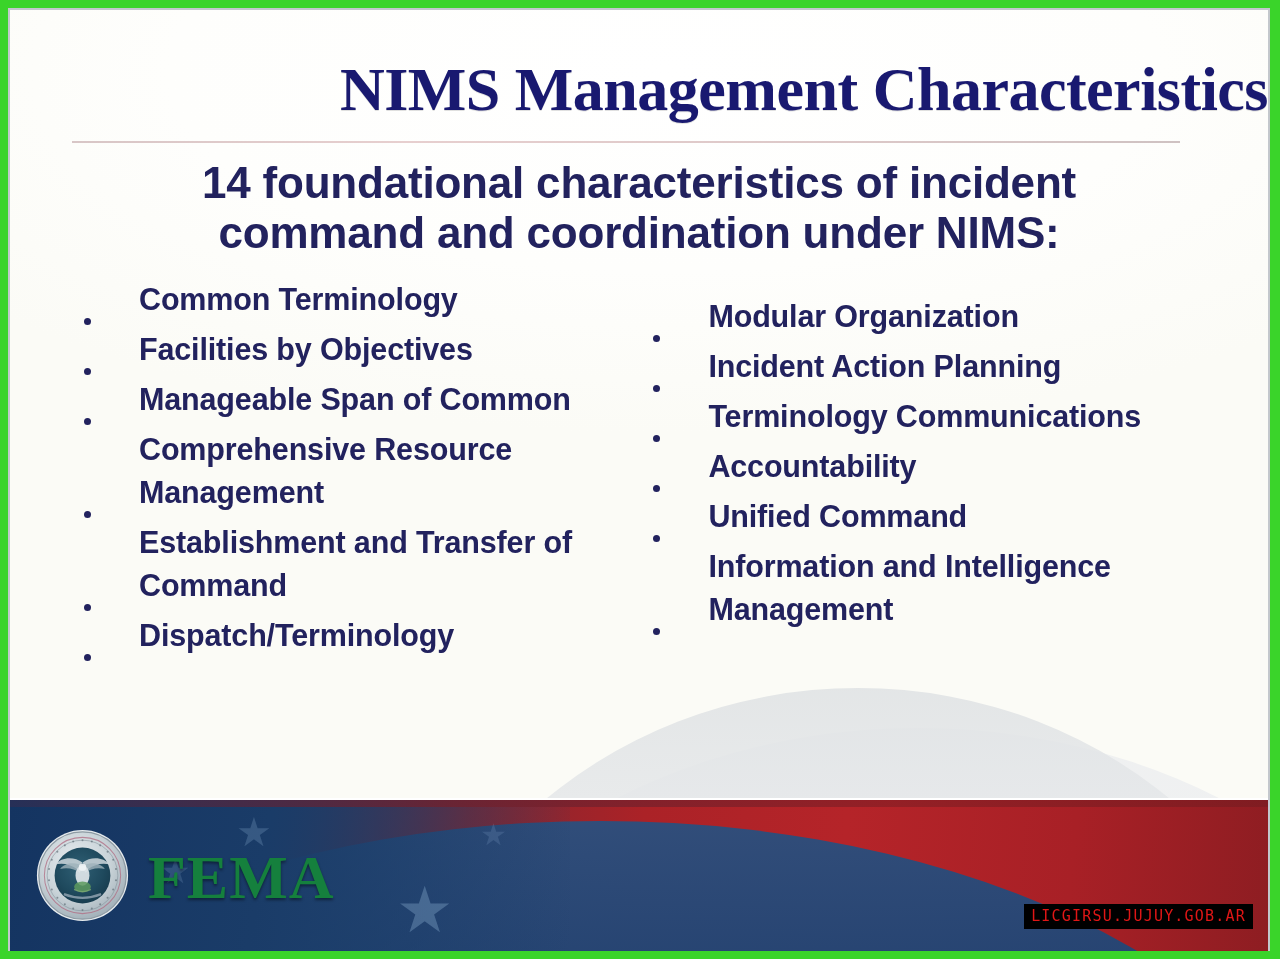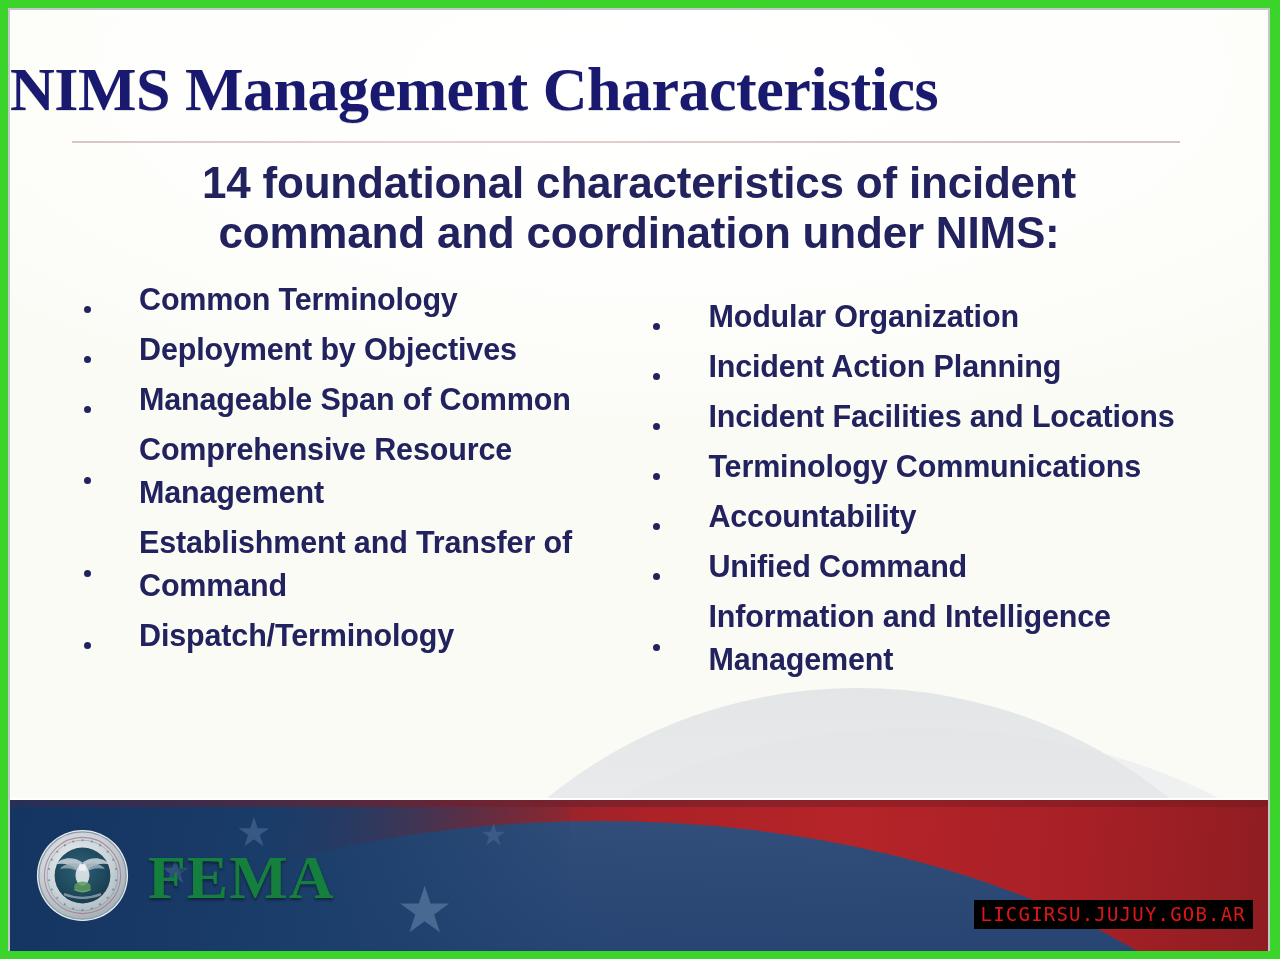--- a/index.html
+++ b/index.html
@@ -63,21 +63,21 @@
     border-radius: 50% 50% 0 0 / 100% 100% 0 0;
     background: linear-gradient(to bottom, #e9ebee 0%, #f2f3f5 100%);
     opacity: .7;
   }
 
   
   #title {
     position: absolute;
     left: 0; right: 0;
     top: 42px;
-    text-align: left;
+    text-align: right;
     font-family: "Liberation Serif", "DejaVu Serif", serif;
     font-weight: bold;
     font-size: 62px;
     line-height: 74px;
     letter-spacing: -0.5px;
     color: #191970;
     text-shadow: 0 1px 0 rgba(0,0,0,.12);
     z-index: 4;
   }
 
@@ -113,21 +113,21 @@
     top: 268px;
     display: flex;
     z-index: 4;
   }
   .bullet-col { position: relative; }
   #col-left  { width: 640px; padding-left: 74px; padding-right: 20px; }
   #col-right { width: 640px; padding-left: 14px; padding-right: 40px; margin-top: 17px; }
 
   .bullet-item {
     display: flex;
-    align-items: center;
+    align-items: flex-end;
     margin-bottom: 7px;
   }
   .bullet-dot {
     flex: 0 0 auto;
     width: 9px;
     margin-top: 18px;
     margin-right: 0;
     color: #22225e;
     font-size: 22px;
     line-height: 0;
@@ -244,21 +244,21 @@
   }
 
   
   #watermark {
     position: absolute;
     right: 15px;
     bottom: 22px;
     background: #000000;
     color: #e01616;
     font-family: "DejaVu Sans Mono", "Liberation Mono", monospace;
-    font-size: 19px;
+    font-size: 15px;
     letter-spacing: 1.2px;
     padding: 3px 7px 4px 7px;
     z-index: 7;
     white-space: nowrap;
   }
 </style>
 </head>
 <body>
 
 <div id="slide-frame">
@@ -277,21 +277,21 @@
 
       <div id="columns">
 
         <div class="bullet-col" id="col-left">
           <div class="bullet-item">
             <span class="bullet-dot"></span>
             <span class="bullet-text">Common Terminology</span>
           </div>
           <div class="bullet-item">
             <span class="bullet-dot"></span>
-            <span class="bullet-text">Deployment by Objectives</span>
+            <span class="bullet-text">Facilities by Objectives</span>
           </div>
           <div class="bullet-item">
             <span class="bullet-dot"></span>
             <span class="bullet-text">Manageable Span of Common</span>
           </div>
           <div class="bullet-item">
             <span class="bullet-dot"></span>
             <span class="bullet-text">Comprehensive Resource Management</span>
           </div>
           <div class="bullet-item">
@@ -305,24 +305,20 @@
         </div>
 
         <div class="bullet-col" id="col-right">
           <div class="bullet-item">
             <span class="bullet-dot"></span>
             <span class="bullet-text">Modular Organization</span>
           </div>
           <div class="bullet-item">
             <span class="bullet-dot"></span>
             <span class="bullet-text">Incident Action Planning</span>
-          </div>
-          <div class="bullet-item">
-            <span class="bullet-dot"></span>
-            <span class="bullet-text">Incident Facilities and Locations</span>
           </div>
           <div class="bullet-item">
             <span class="bullet-dot"></span>
             <span class="bullet-text">Terminology Communications</span>
           </div>
           <div class="bullet-item">
             <span class="bullet-dot"></span>
             <span class="bullet-text">Accountability</span>
           </div>
           <div class="bullet-item">

